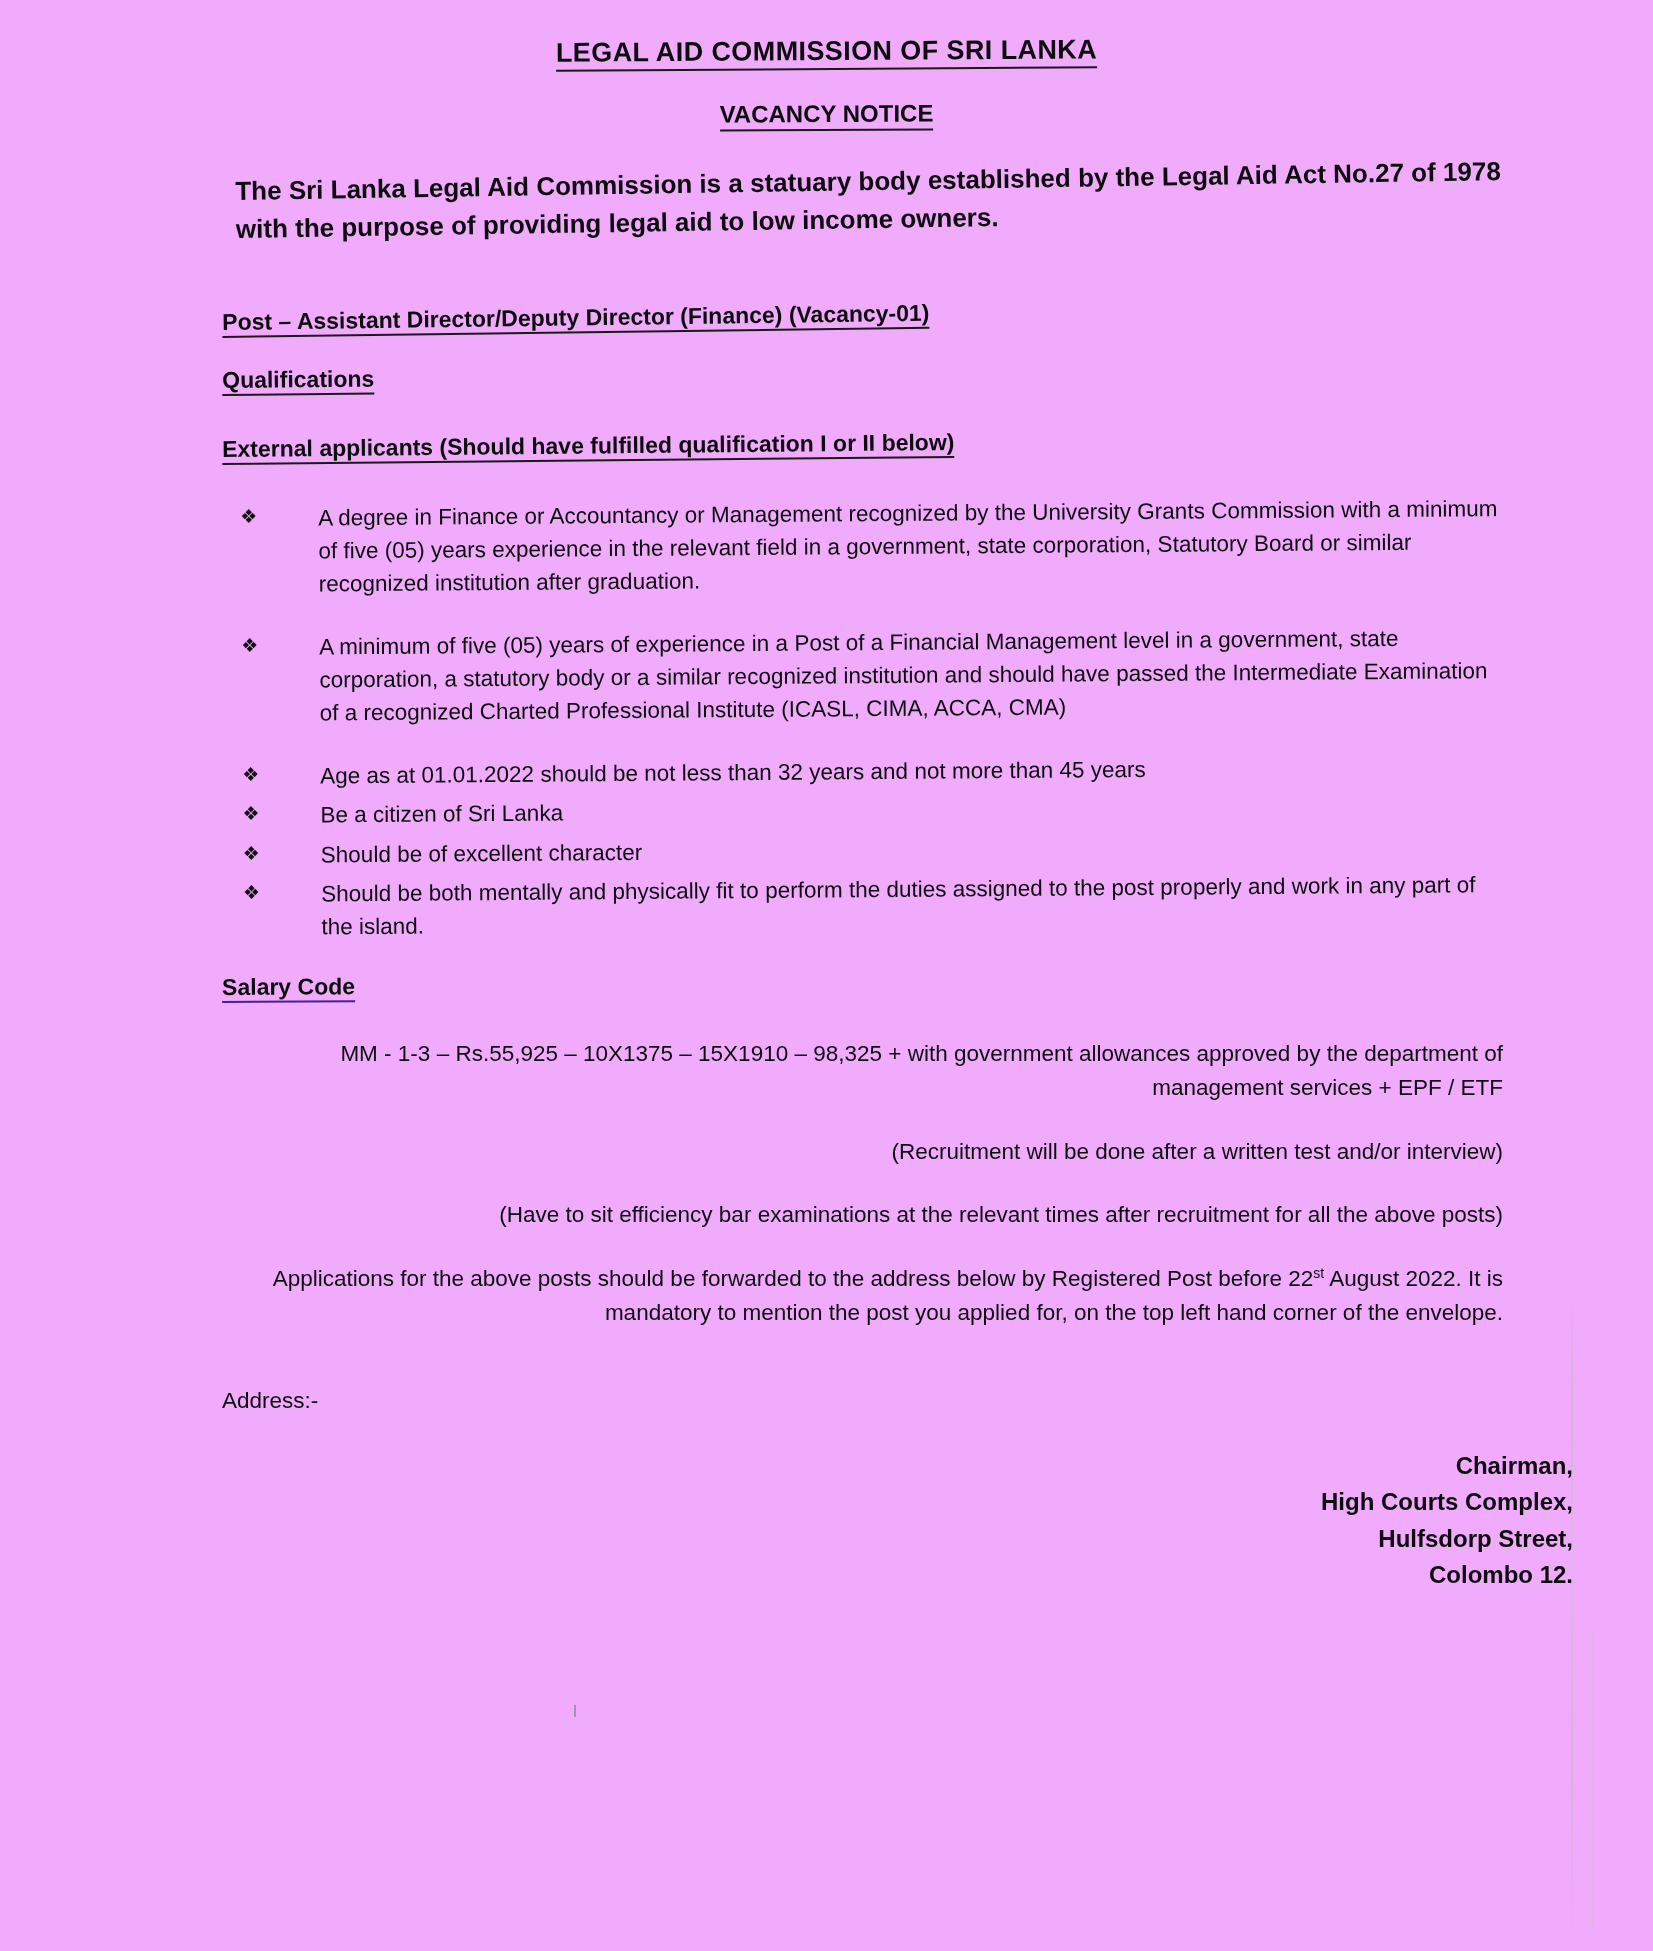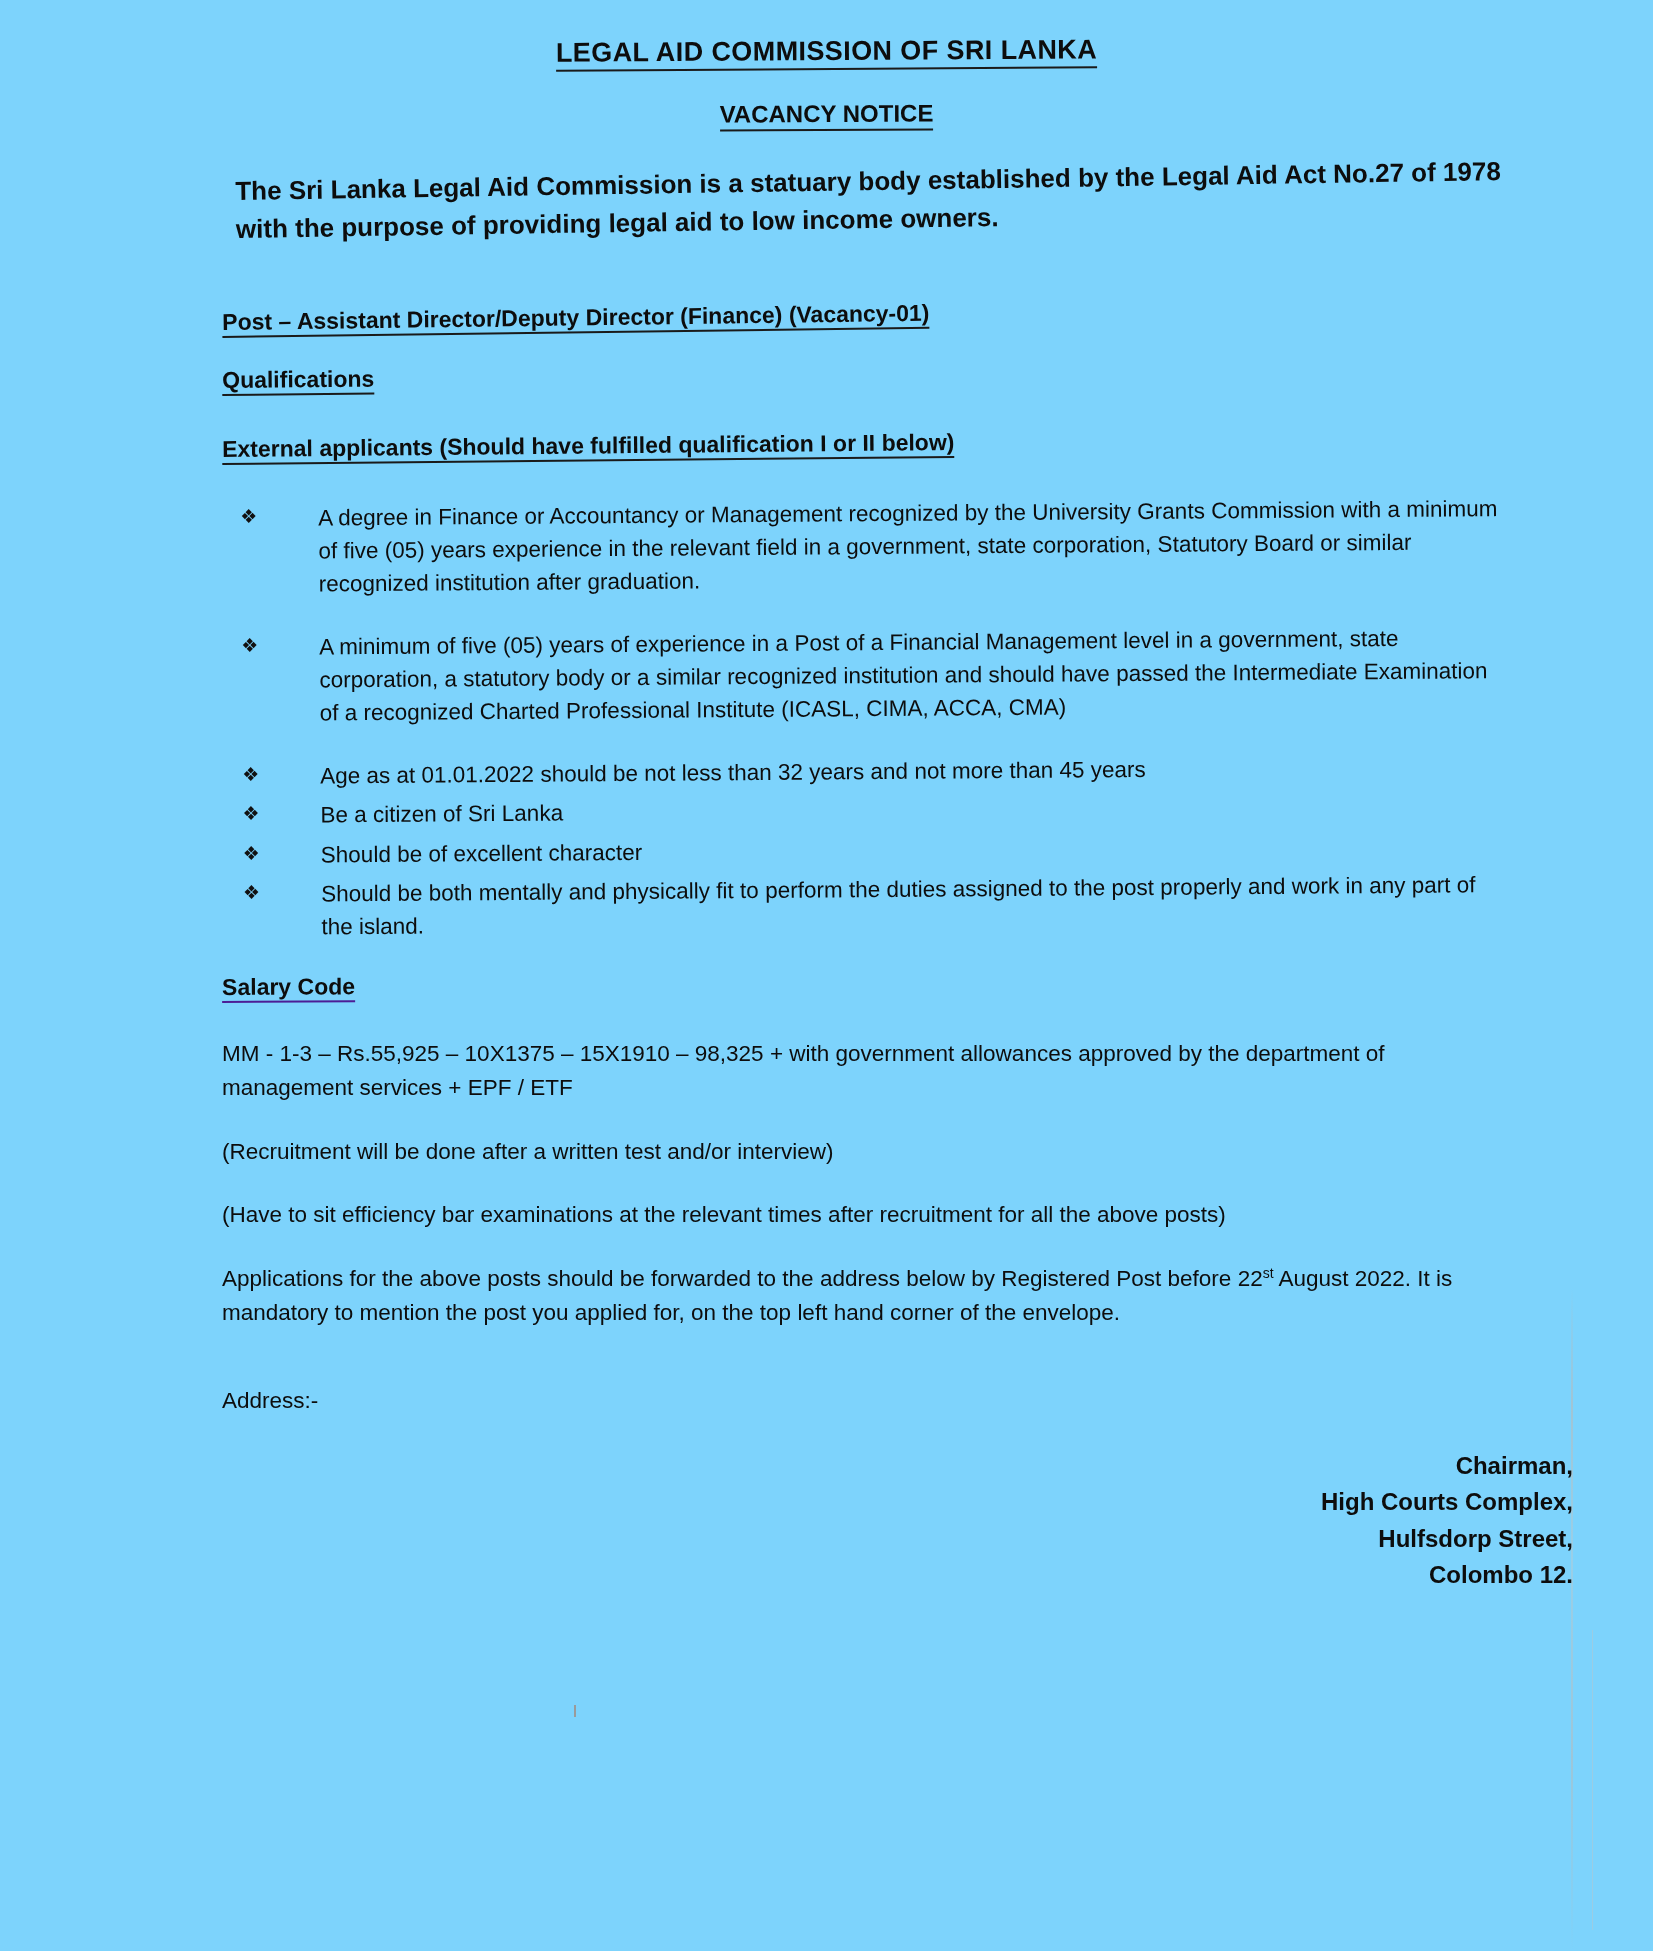--- a/index.html
+++ b/index.html
@@ -5,21 +5,21 @@
 <style>
   html, body {
     margin: 0;
     padding: 0;
     background: #ffffff;
   }
   .page {
     position: relative;
     width: 1653px;
     height: 1951px;
-    background: #7dd3fc;
+    background: #f0abfc;
     overflow: hidden;
     font-family: "Liberation Sans", sans-serif;
     color: #0d0d0d;
   }
   
   .scan-edge {
     position: absolute;
     top: 0;
     right: 80px;
     width: 2px;
@@ -132,20 +132,21 @@
   }
   .salary-head .u {
     border-bottom: 2px solid #4c1d95;
     padding-bottom: 1px;
   }
 
   .para {
     margin: 30px 150px 0 222px;
     font-size: 22.5px;
     line-height: 1.5;
+    text-align: right;
   }
   .para.first { margin-top: 36px; }
 
   .addr-label {
     margin: 58px 0 0 222px;
     font-size: 22.5px;
     font-weight: normal;
   }
   .addr-block {
     margin: 34px 0 0 0;

